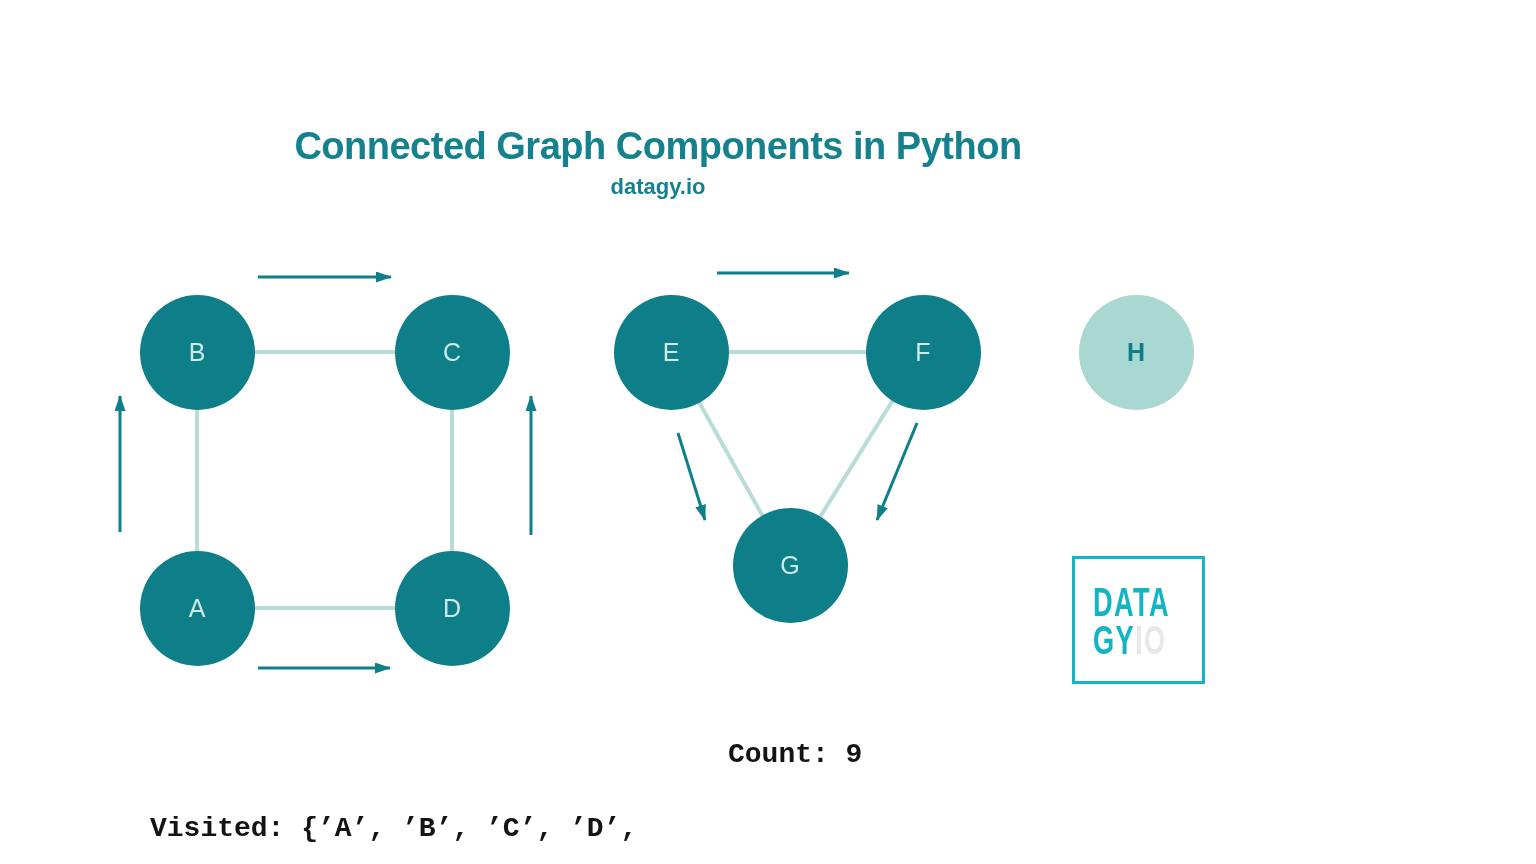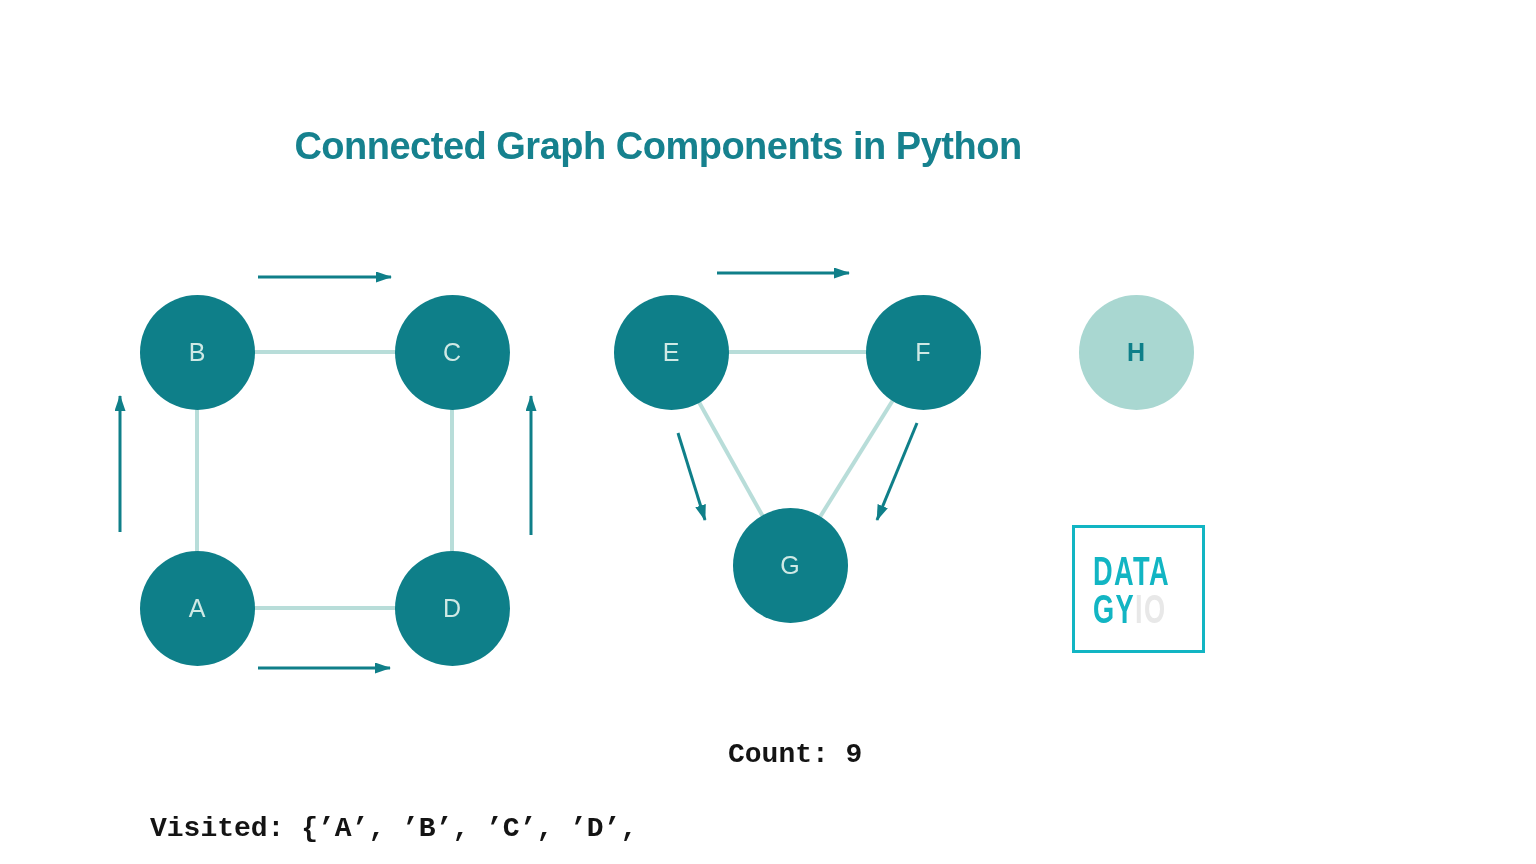--- a/index.html
+++ b/index.html
@@ -85,21 +85,21 @@
   .node--unvisited {
     background: var(--node-unvisited-fill);
     color: var(--node-fill);
     font-weight: 700;
   }
 
   
   .logo-box {
     position: absolute;
     left: 1072px;
-    top: 525px;
+    top: 556px;
     width: 133px;
     height: 128px;
     border: 3px solid var(--logo-accent);
     z-index: 1;
   }
   .logo-text {
     position: absolute;
     left: 18px;
     top: 24px;
     font-weight: 700;
@@ -137,20 +137,21 @@
     white-space: pre;
   }
 </style>
 </head>
 <body>
 
 <div class="stage">
 
   <div class="header">
     <div class="title">Connected Graph Components in Python</div>
+    <div class="subtitle">datagy.io</div>
   </div>
 
   <svg class="links" width="1536" height="864" viewBox="0 0 1536 864">
     <defs>
       <marker id="arrowhead" markerWidth="18" markerHeight="14" refX="15" refY="5.5" orient="auto" markerUnits="userSpaceOnUse">
         <path d="M0,0 L16,5.5 L0,11 Z"></path>
       </marker>
     </defs>
 
     <line class="edge" x1="197" y1="352" x2="452" y2="352"></line>

